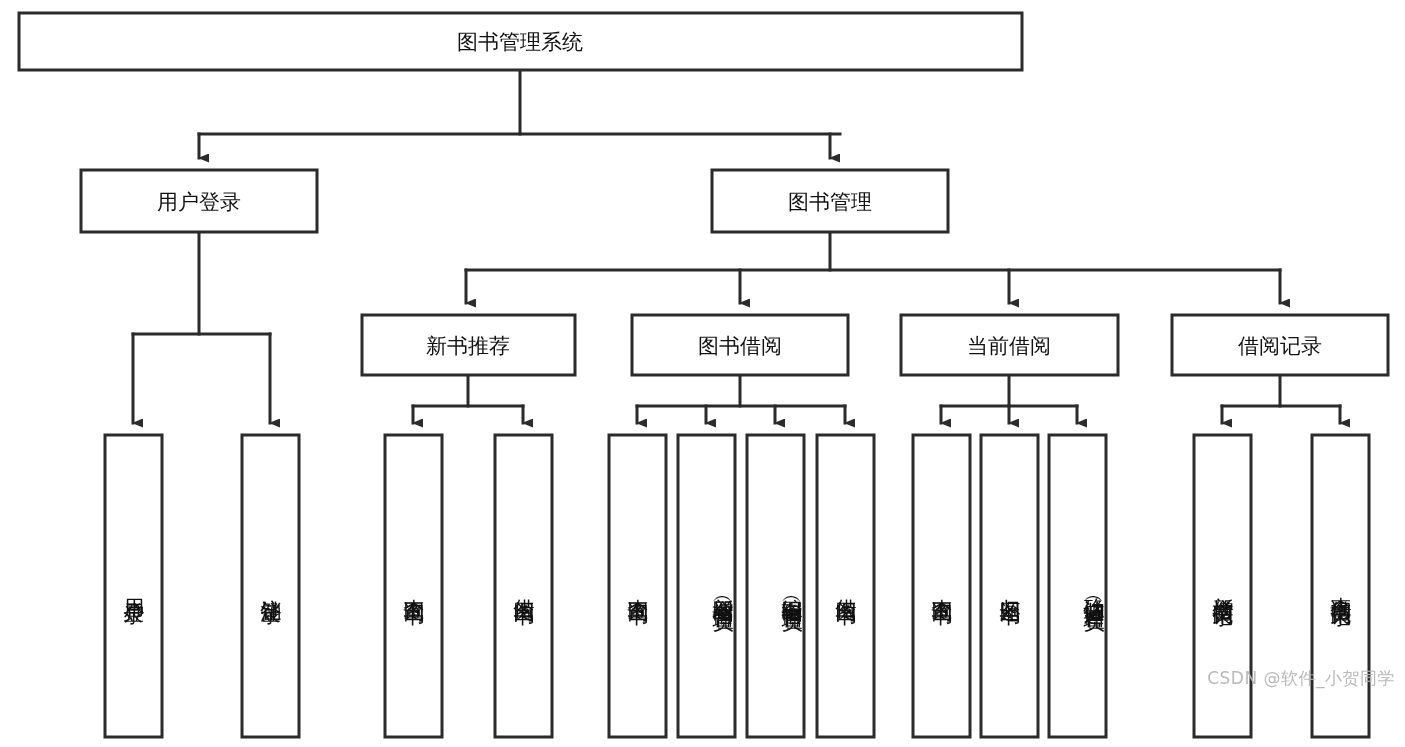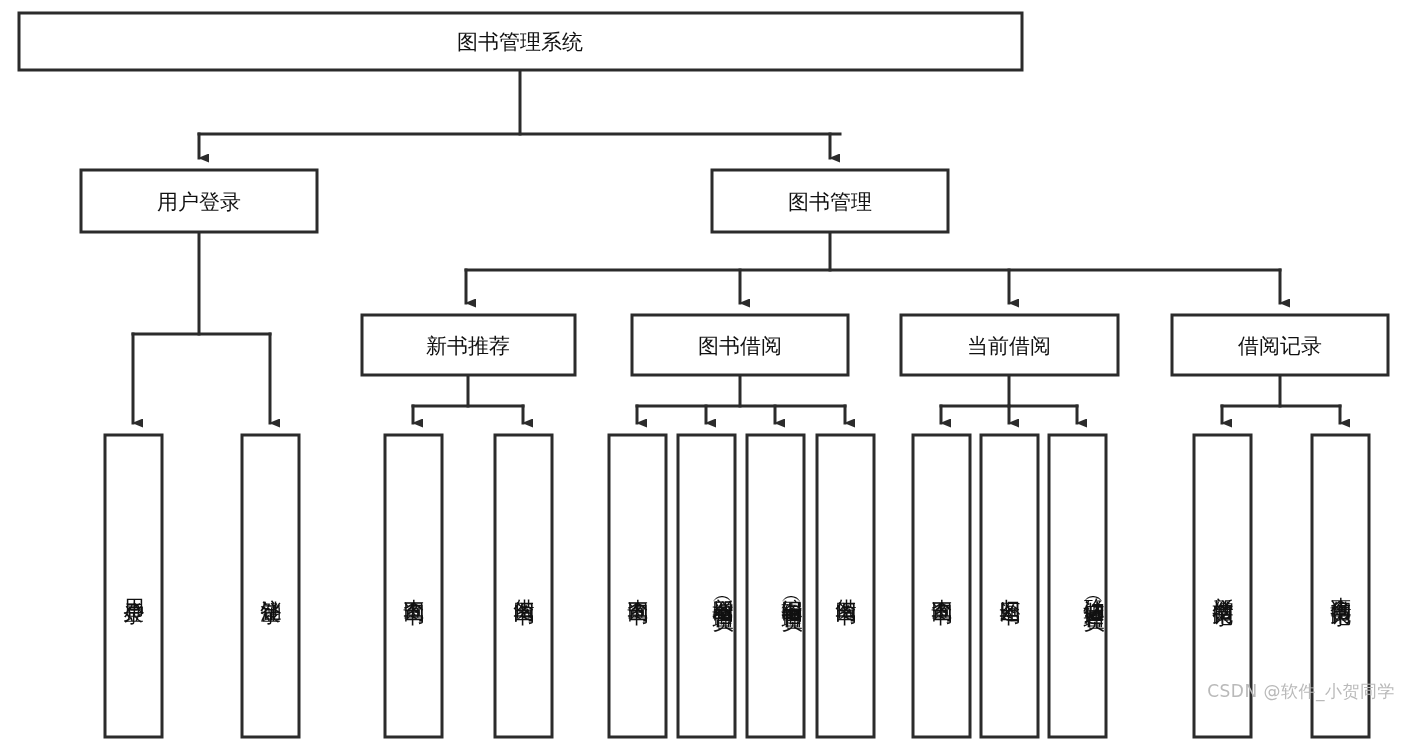--- a/index.html
+++ b/index.html
@@ -56,21 +56,21 @@
     display: flex;
     align-items: center;
     justify-content: center;
     text-align: center;
     white-space: nowrap;
     user-select: none;
   }
   .watermark {
     position: absolute;
     right: 10px;
-    bottom: 6px;
+    bottom: 19px;
     font-family: "DejaVu Sans", "Liberation Sans", sans-serif;
     font-size: 17px;
     color: #b9b9b9;
     letter-spacing: 0.5px;
     white-space: nowrap;
   }
 </style>
 </head>
 <body>
 

